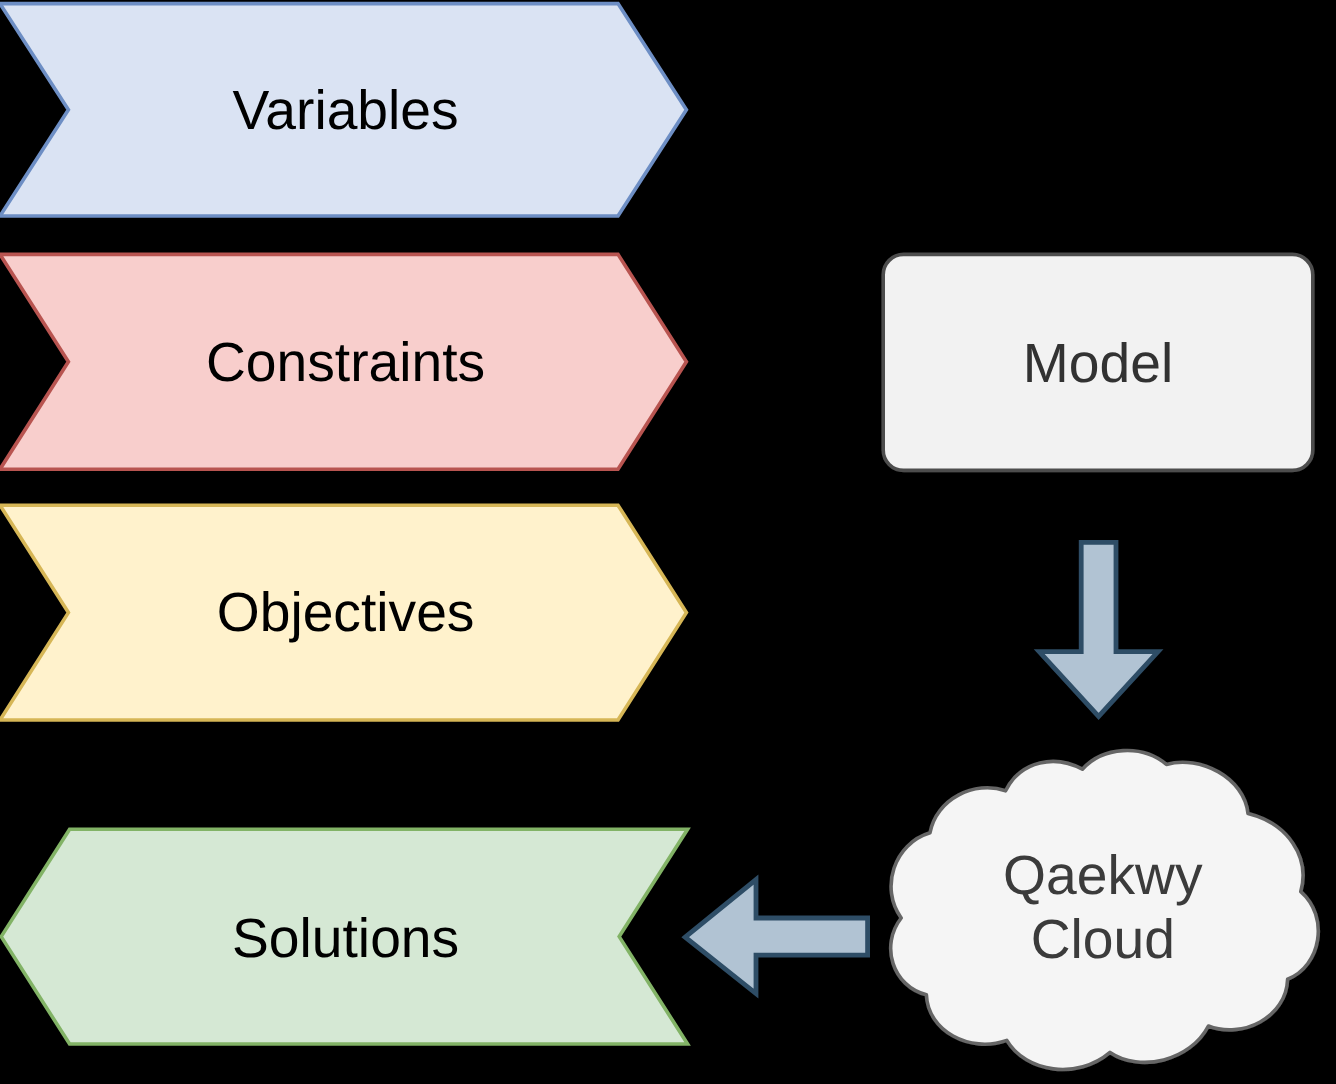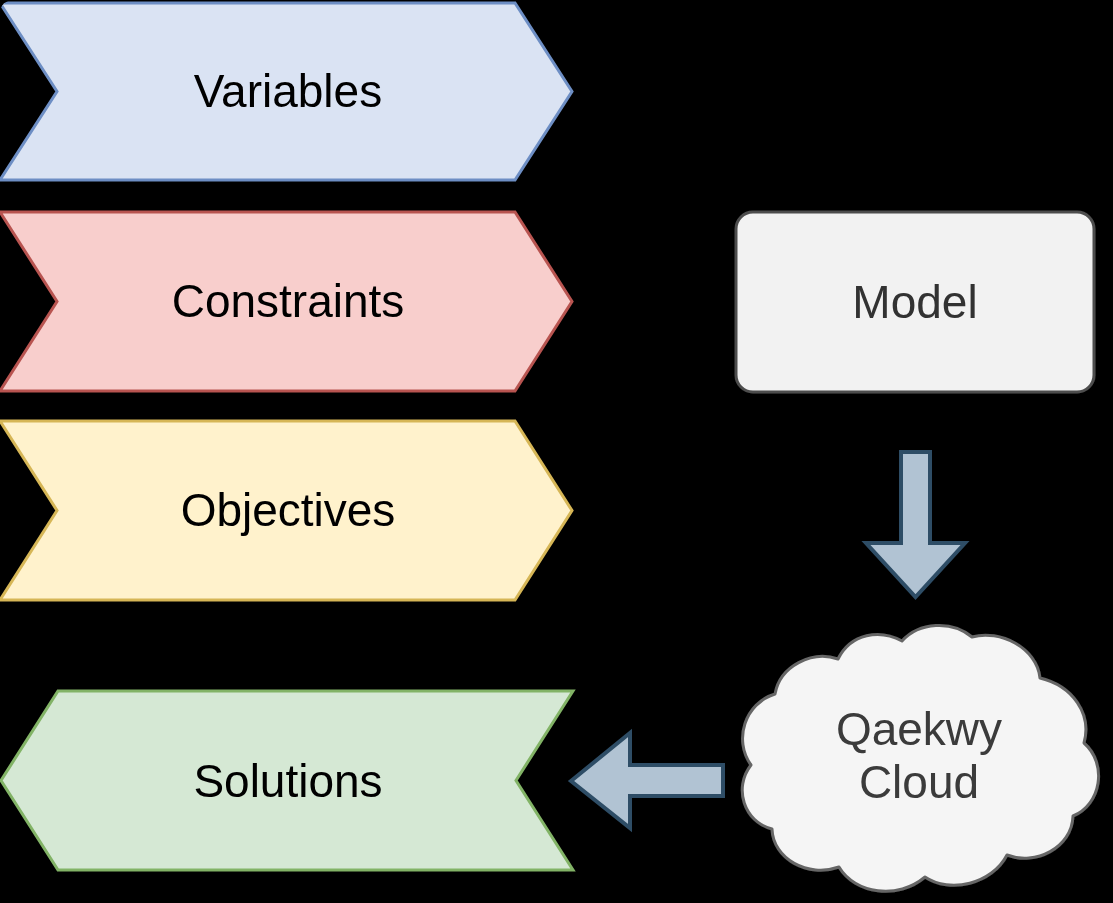--- a/index.html
+++ b/index.html
@@ -10,21 +10,20 @@
   }
   body {
     font-family: "Liberation Sans", "DejaVu Sans", sans-serif;
   }
   #canvas {
     position: relative;
     width: 1113px;
     height: 903px;
     background: #000000;
     overflow: hidden;
-    border-radius: 13px;
   }
   #canvas svg.layer {
     position: absolute;
     left: 0;
     top: 0;
     width: 1113px;
     height: 903px;
   }
   .node-label {
     font-family: "Liberation Sans", "DejaVu Sans", sans-serif;

